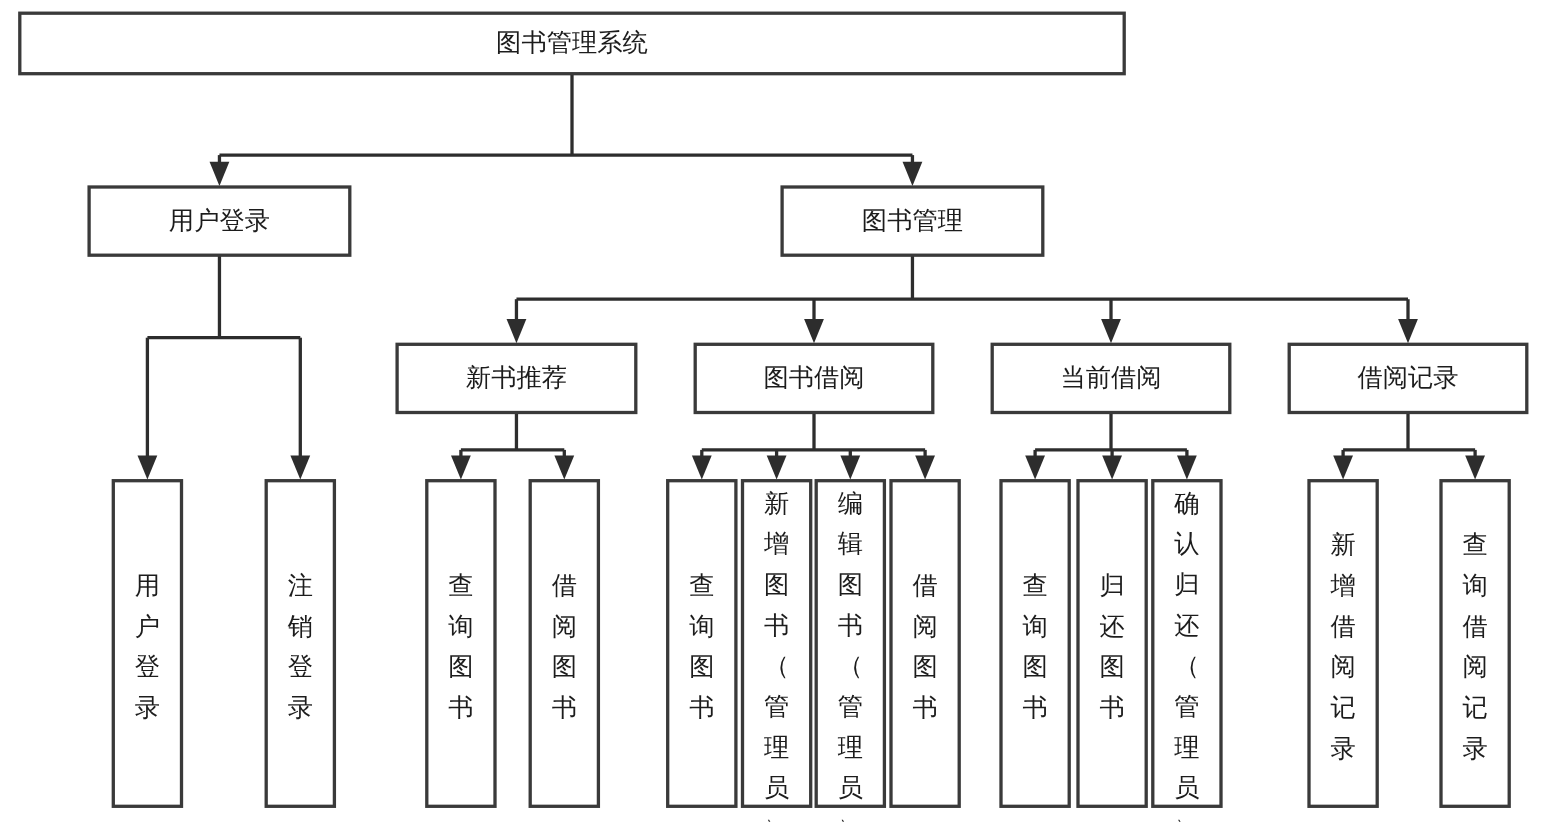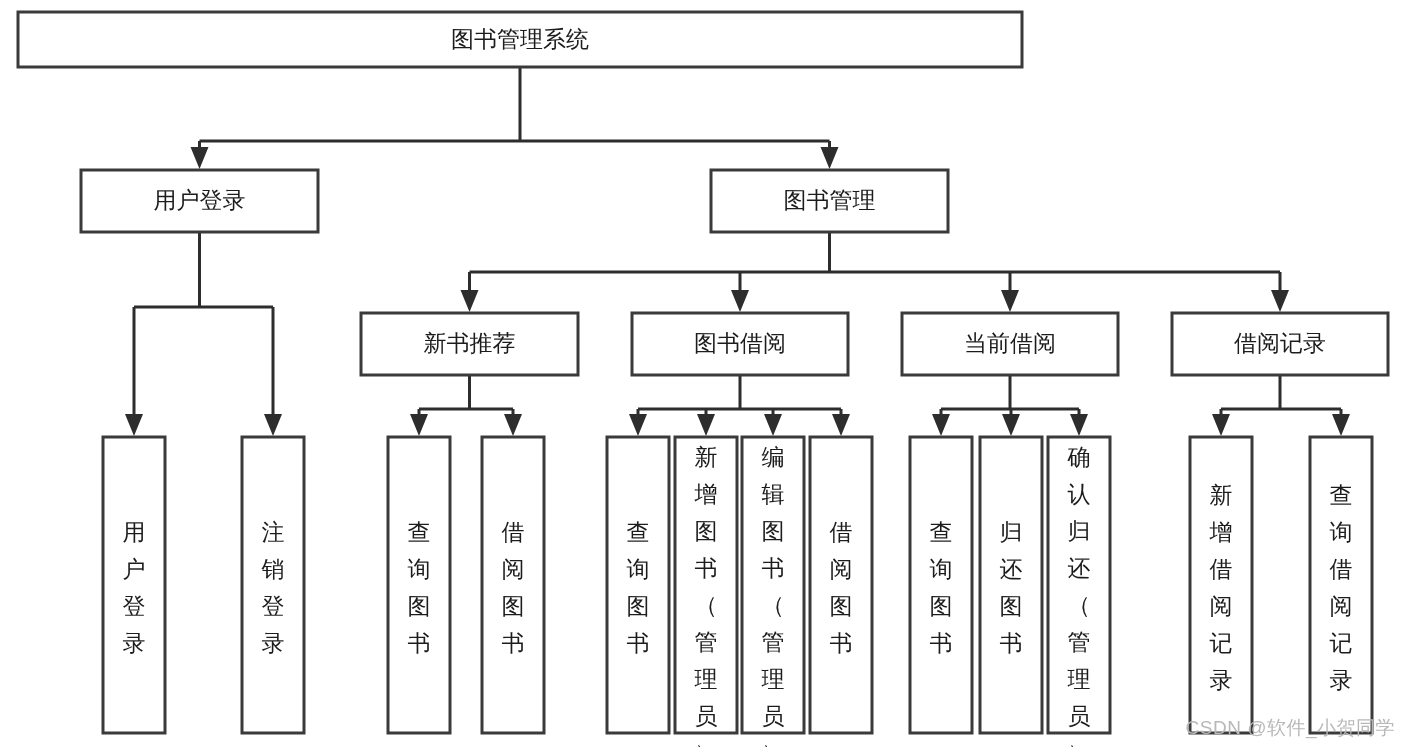--- a/index.html
+++ b/index.html
@@ -197,14 +197,13 @@
           <rect x="1190" y="437" width="62" height="296" class="node-box"></rect>
           <text x="1221" y="502.86" class="leaf-label"><tspan x="1221" dy="0">新</tspan><tspan x="1221" dy="37">增</tspan><tspan x="1221" dy="37">借</tspan><tspan x="1221" dy="37">阅</tspan><tspan x="1221" dy="37">记</tspan><tspan x="1221" dy="37">录</tspan></text>
         </g>
         <g>
           <rect x="1310" y="437" width="62" height="296" class="node-box"></rect>
           <text x="1341" y="502.86" class="leaf-label"><tspan x="1341" dy="0">查</tspan><tspan x="1341" dy="37">询</tspan><tspan x="1341" dy="37">借</tspan><tspan x="1341" dy="37">阅</tspan><tspan x="1341" dy="37">记</tspan><tspan x="1341" dy="37">录</tspan></text>
         </g>
       </g>
   </svg>
 
-  <div class="watermark">CSDN @软件_小贺同学</div>
 </div>
 
 </body></html>

